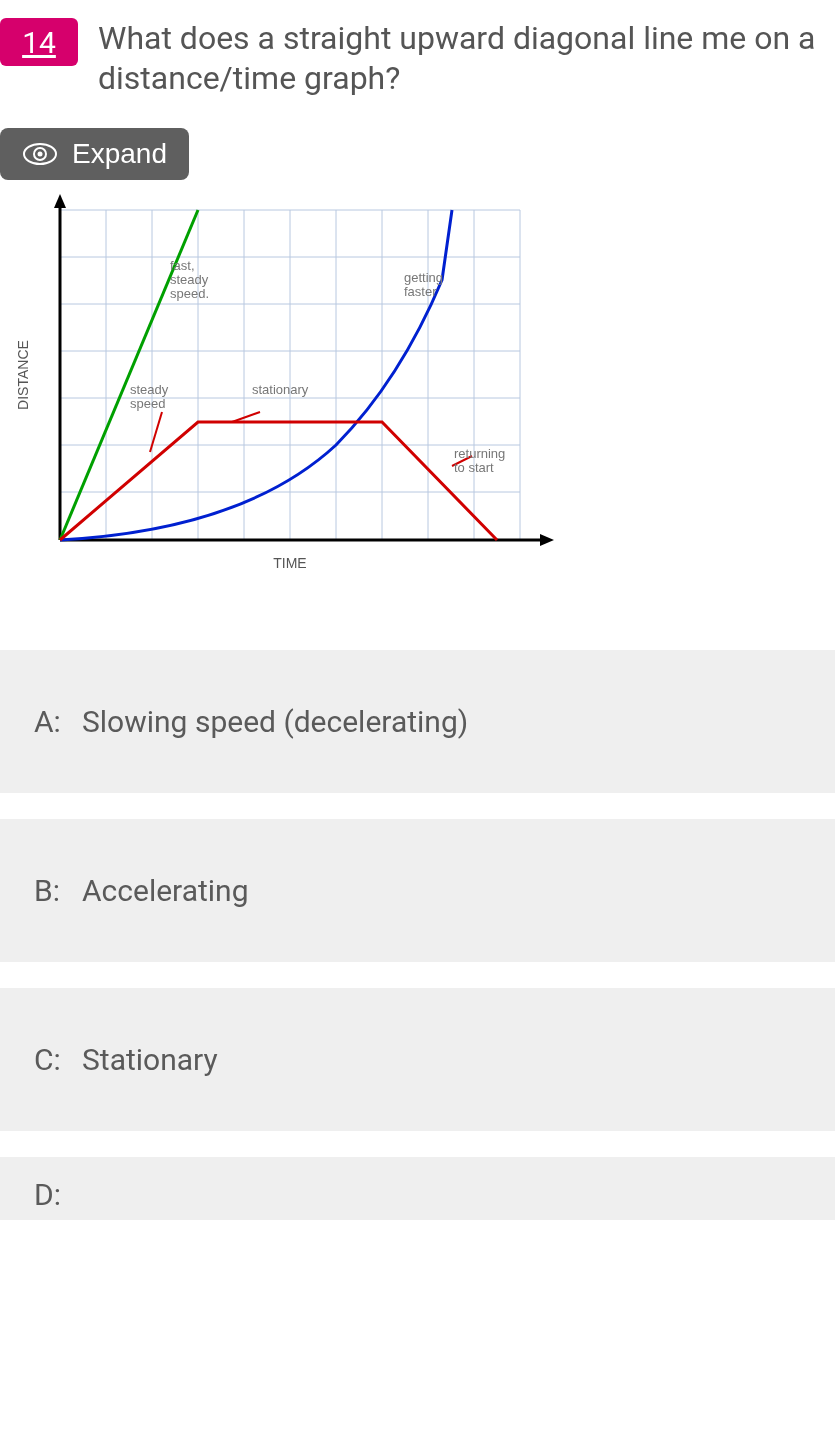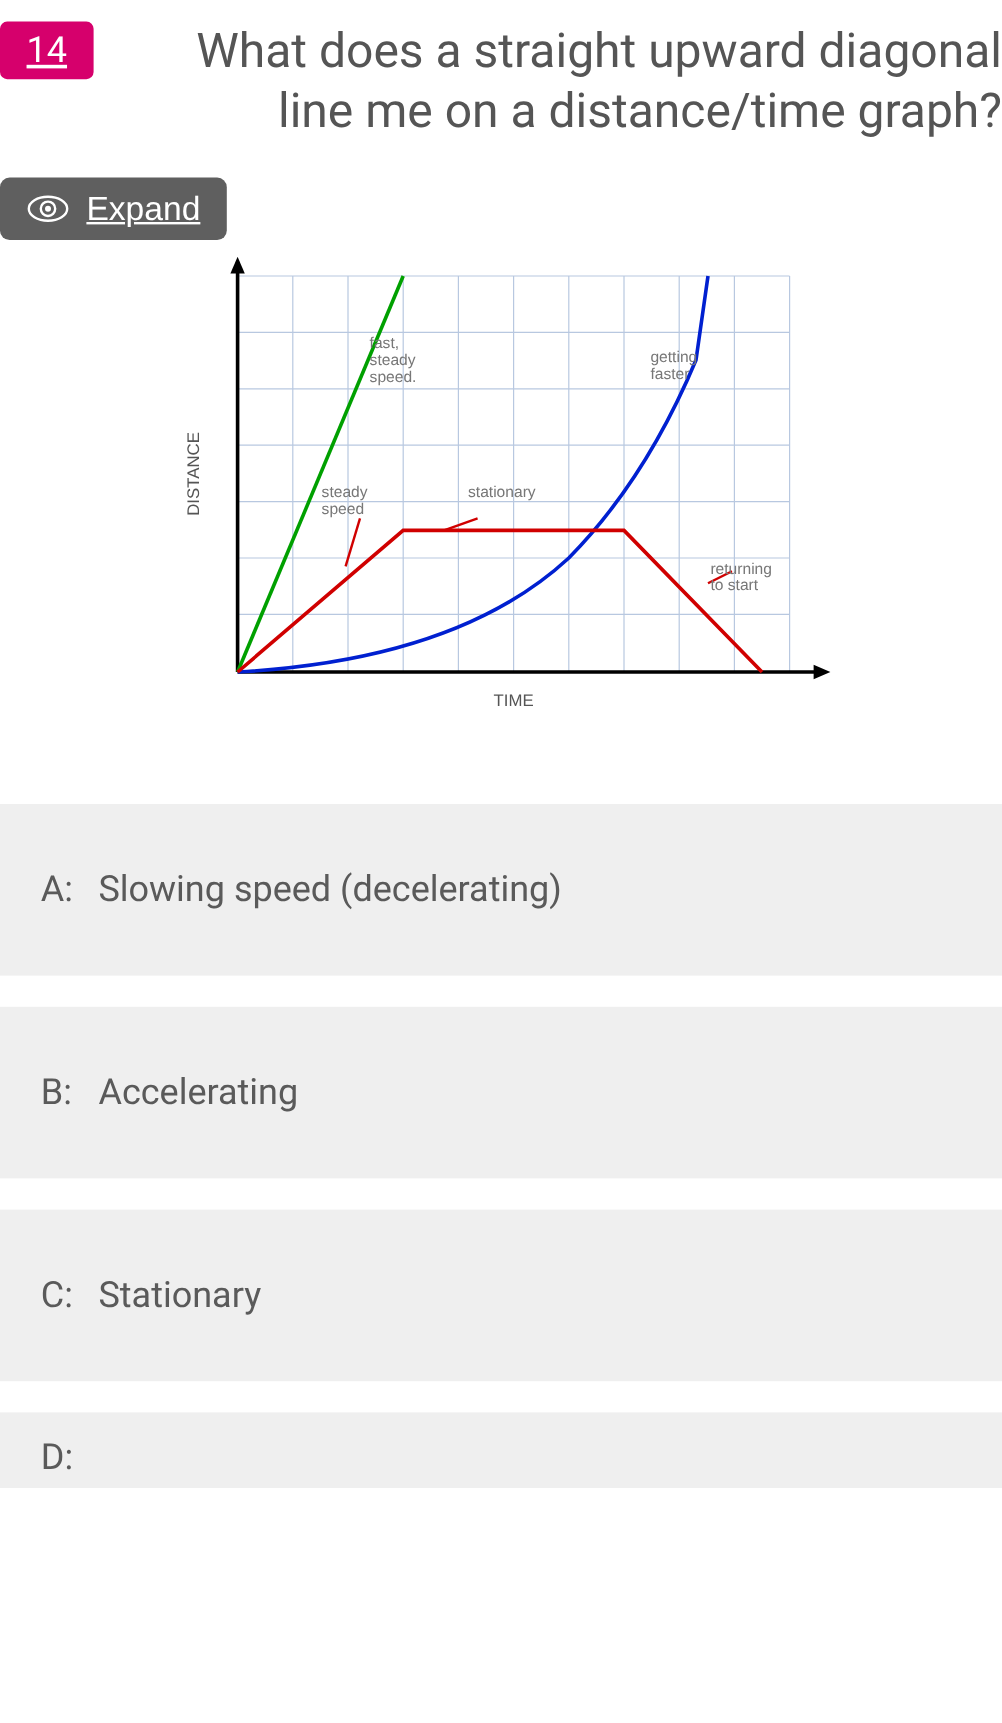--- a/index.html
+++ b/index.html
@@ -24,44 +24,42 @@
     height: 48px;
     display: flex;
     align-items: center;
     justify-content: center;
     border-radius: 6px;
     margin-right: 20px;
     flex-shrink: 0;
     text-decoration: underline;
   }
   .question-text {
-    font-size: 40px;
+    font-size: 32px;
     line-height: 1.25;
     color: #555;
     padding-right: 0;
     flex: 1;
-    text-align: right;
   }
   .expand-btn {
     display: inline-flex;
     align-items: center;
     background: #5f5f5f;
     color: #fff;
     font-size: 28px;
     padding: 10px 22px;
     border-radius: 8px;
     margin: 30px 0 0 0;
     cursor: pointer;
     border: none;
-    text-decoration: underline;
   }
   .expand-btn svg { margin-right: 14px; }
   .diagram-wrap {
     display: flex;
-    justify-content: center;
+    justify-content: flex-start;
     margin: 10px 0 60px 0;
   }
   .answers { margin-top: 40px; }
   .answer-option {
     background: #efefef;
     padding: 54px 34px;
     margin-bottom: 26px;
     display: flex;
     align-items: center;
     font-size: 30px;

